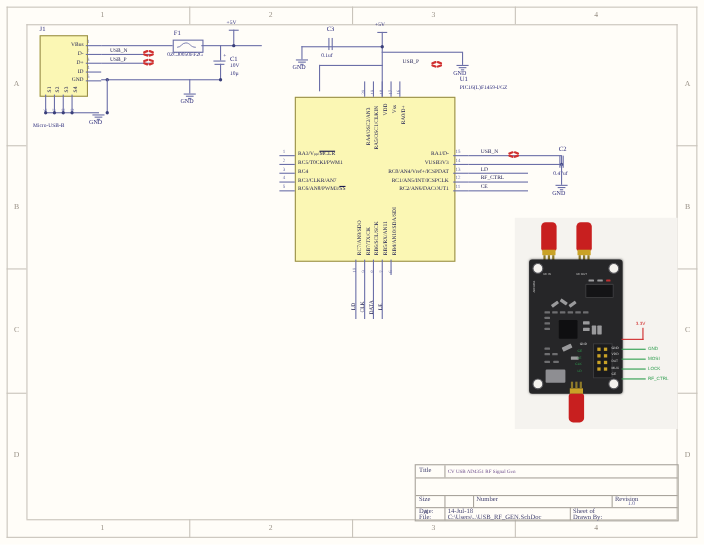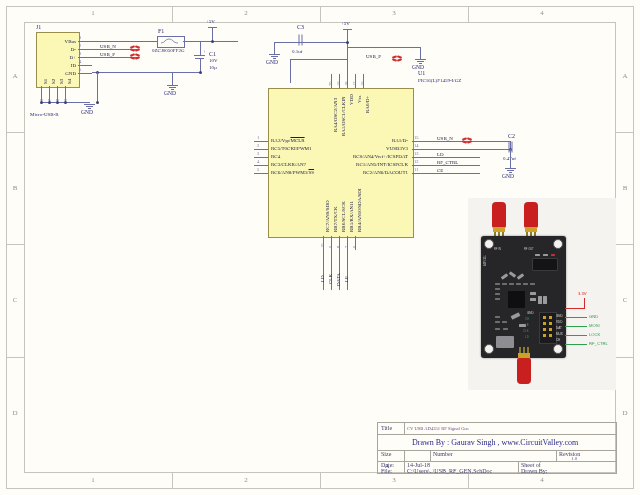--- a/index.html
+++ b/index.html
@@ -559,21 +559,20 @@
 
     <div class="vline" style="left:26px;top:0;height:11px;"></div>
     <div class="vline" style="left:26px;top:27px;height:23px;"></div>
     <div class="vline" style="left:52px;top:27px;height:11px;"></div>
     <div class="vline" style="left:178px;top:27px;height:11px;"></div>
     <div class="vline" style="left:140px;top:38px;height:12px;"></div>
 
     <div class="tb-key" style="left:3px;top:2px;">Title</div>
     <div class="tb-title" style="left:29px;top:3px;">CV USB AD4351 RF Signal Gen</div>
 
-    <div class="tb-big" style="left:34px;top:15px;">Drawn By : Gaurav Singh , www.CircuitValley.com</div>
 
     <div class="tb-key" style="left:3px;top:28px;">Size</div>
     <div class="tb-val" style="left:7px;top:40px;font-size:6px;color:#41416f;">A</div>
     <div class="tb-key" style="left:55px;top:28px;">Number</div>
     <div class="tb-val" style="left:55px;top:34px;"></div>
     <div class="tb-key" style="left:181px;top:28px;">Revision</div>
     <div class="tb-val" style="left:193px;top:33px;">1.0</div>
 
     <div class="tb-key" style="left:3px;top:39px;">Date:</div>
     <div class="tb-val" style="left:29px;top:39px;font-size:6px;color:#41416f;">14-Jul-18</div>

